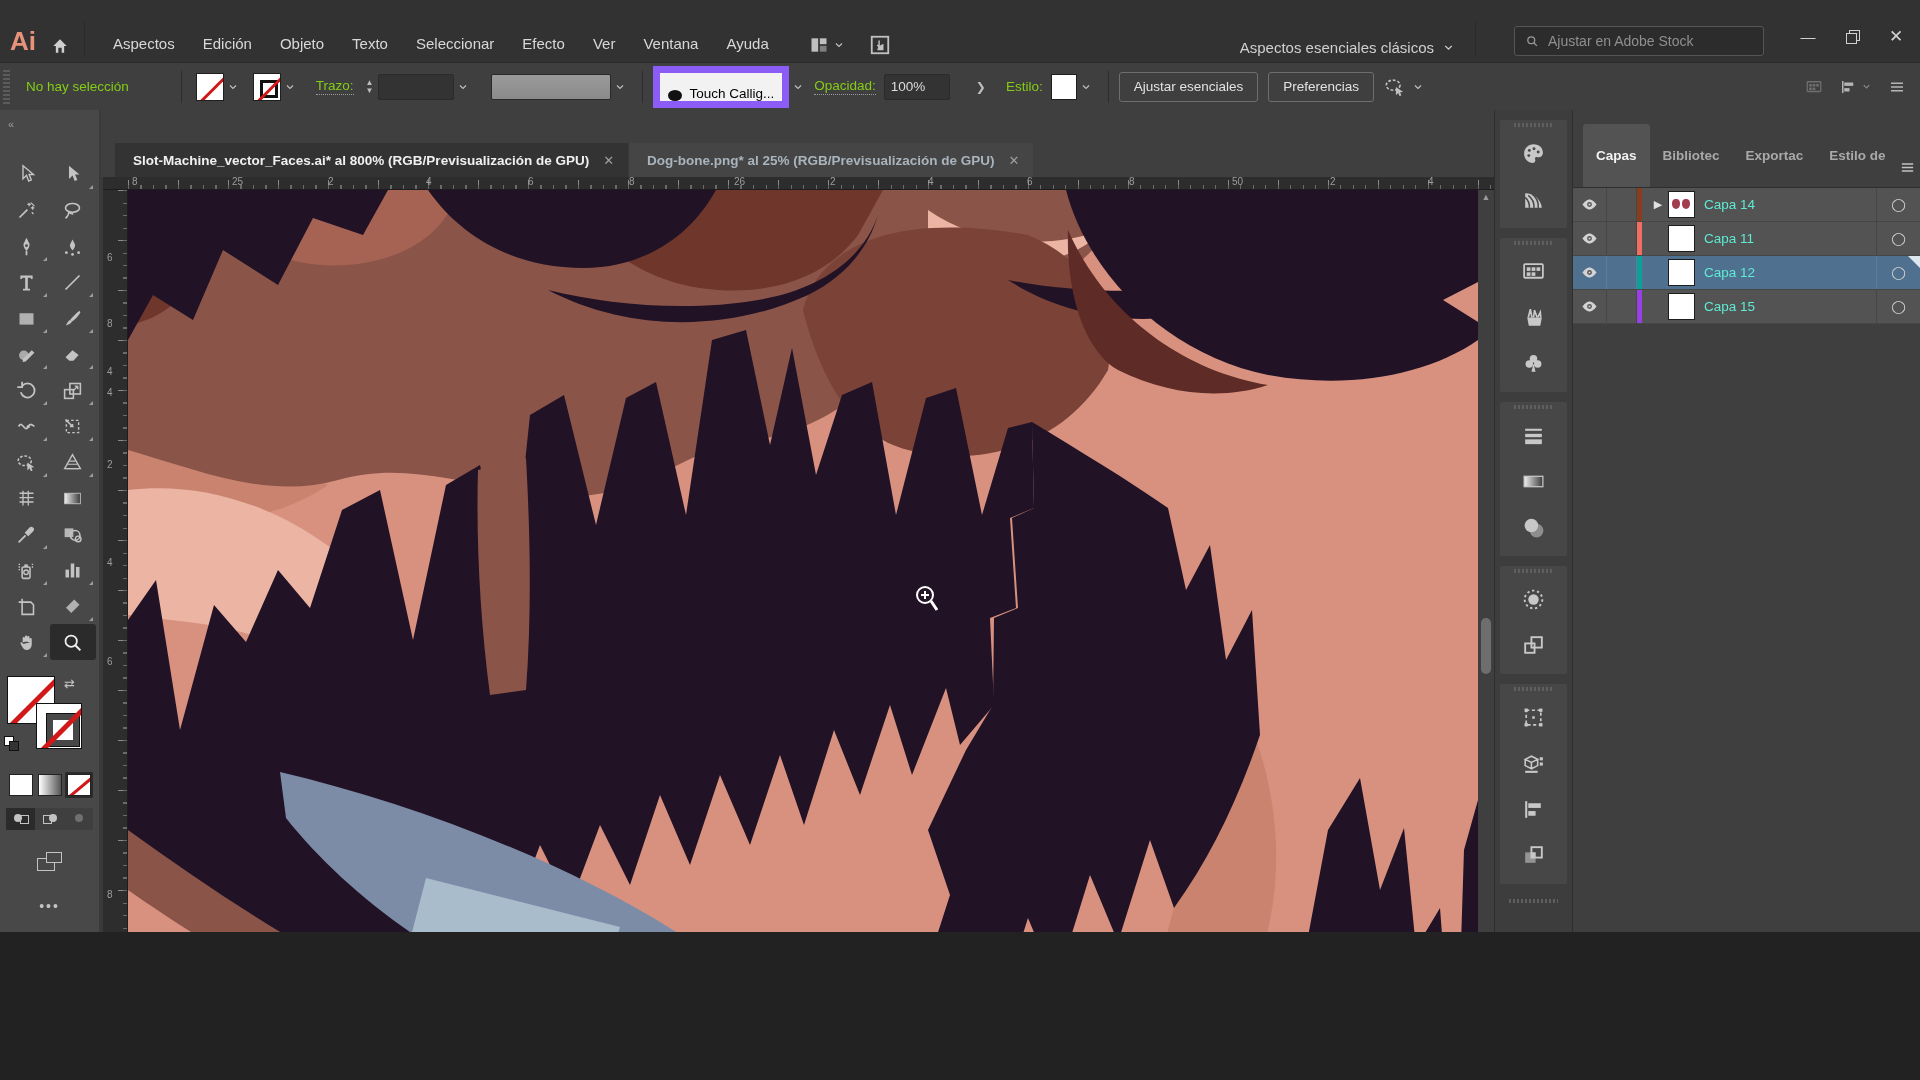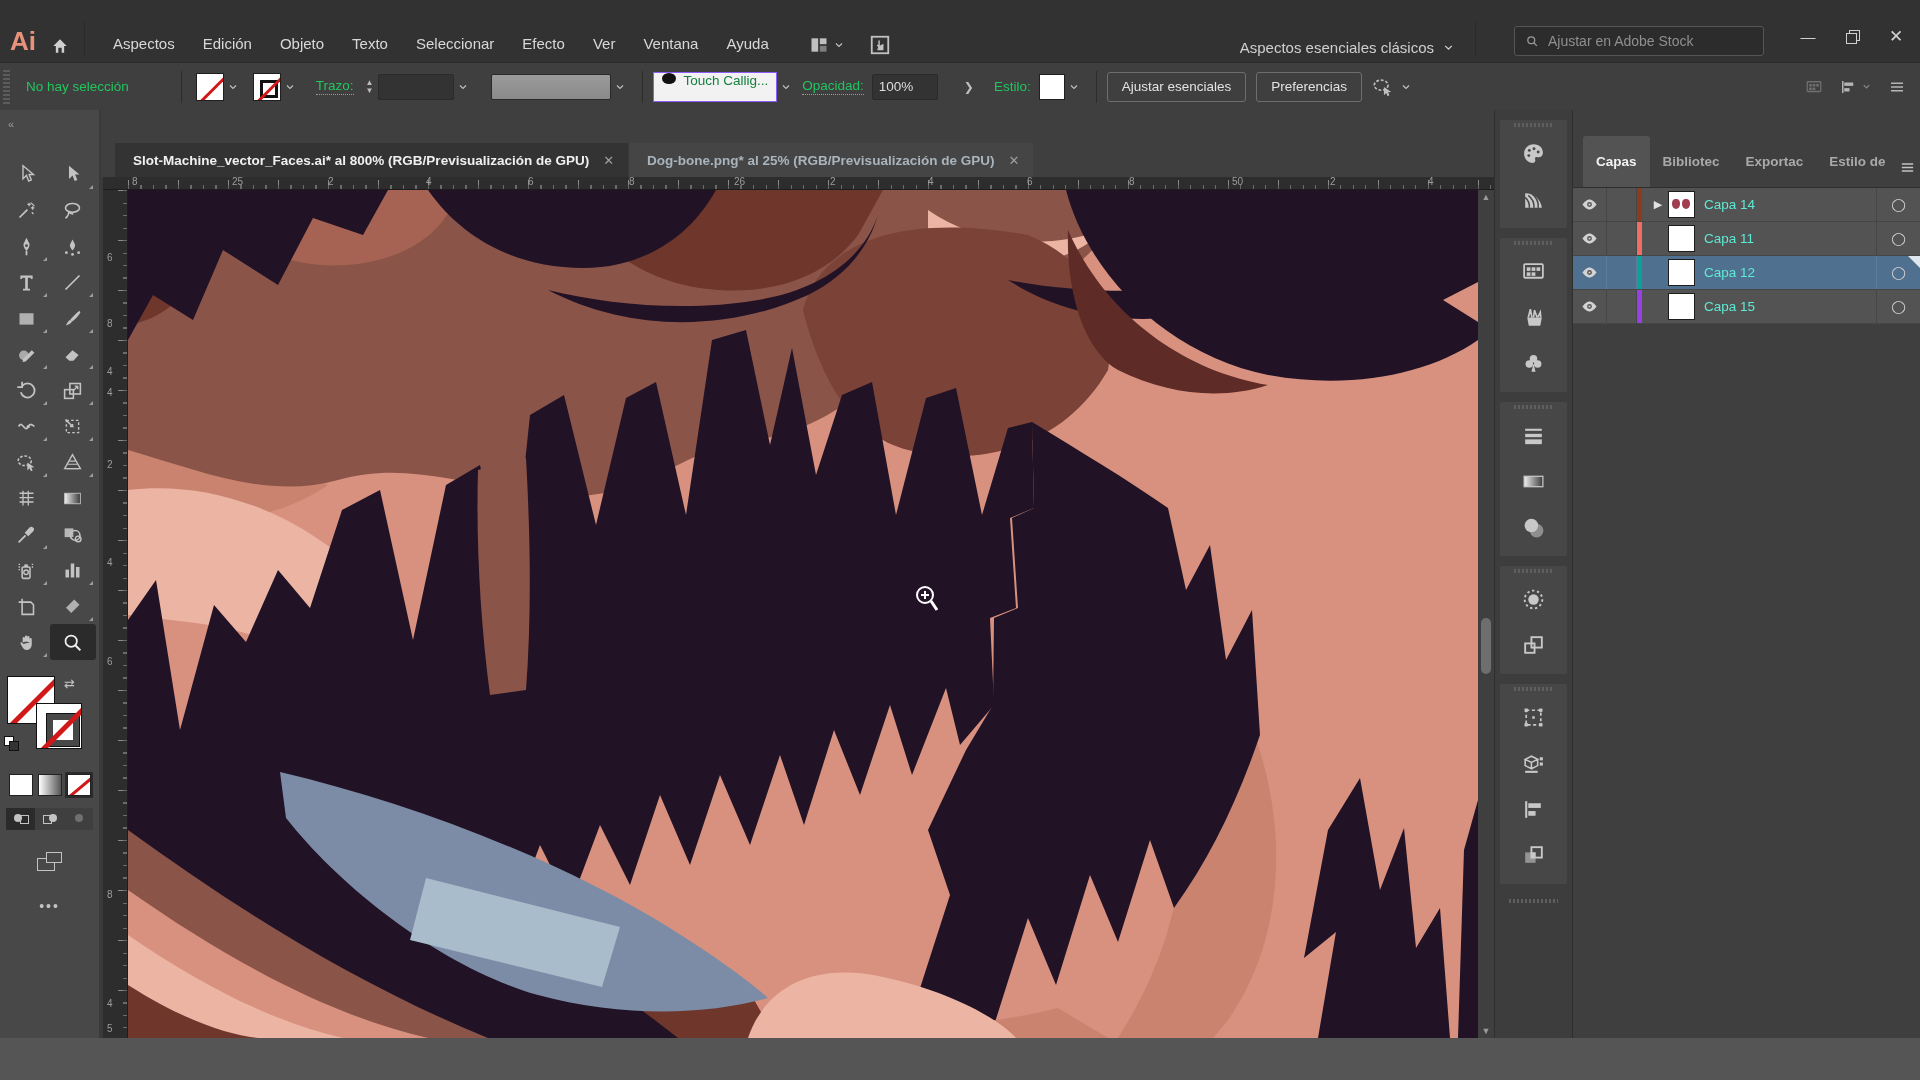--- a/index.html
+++ b/index.html
@@ -1,16 +1,16 @@
 <!DOCTYPE html>
 <html><head>
 <meta charset="utf-8">
 <style>
   html,body{margin:0;padding:0;background:#222;}
-  .app{position:relative;width:1920px;height:1080px;background:#3a3a3a;overflow:hidden;
+  .app{position:relative;width:1920px;height:932px;background:#3a3a3a;overflow:hidden;
        font-family:"Liberation Sans","DejaVu Sans",sans-serif;color:#d6d6d6;
        -webkit-font-smoothing:antialiased;}
   
   .menubar{position:absolute;left:0;top:0;width:1920px;height:62px;background:#323232;
            display:flex;align-items:flex-end;padding:0 0 6px 0;box-sizing:border-box;}
   .ai-logo{color:#e8927c;font-size:26px;font-weight:bold;margin:0 14px 0 10px;line-height:30px;}
   .home-btn{color:#cfcfcf;margin-right:14px;display:flex;align-items:center;}
   .mb-sep{width:1px;height:34px;background:#2a2a2a;margin-right:14px;}
   .menu-item{font-size:15px;color:#d8d8d8;padding:4px 14px;cursor:default;}
   .mb-icons{display:flex;align-items:center;gap:6px;margin-left:26px;color:#c0c0c0;}
@@ -21,31 +21,31 @@
   .winctl{display:flex;align-items:center;height:40px;margin:0 4px 0 14px;gap:4px;}
   .winbtn{width:40px;height:34px;display:flex;align-items:center;justify-content:center;color:#d0d0d0;font-size:15px;}
   .restore-glyph{position:relative;width:12px;height:12px;}
   .restore-glyph i{position:absolute;border:1.5px solid #d0d0d0;width:9px;height:9px;display:block;}
   .restore-glyph i:first-child{left:3px;top:0;}
   .restore-glyph i:last-child{left:0;top:3px;background:#323232;}
   
   .controlbar{position:absolute;left:0;top:62px;width:1920px;height:48px;background:#3f3f3f;
               border-top:1px solid #2b2b2b;display:flex;align-items:center;font-size:13.5px;box-sizing:border-box;}
   .grip{width:7px;height:34px;margin:0 8px 0 3px;background:repeating-linear-gradient(to bottom,#5c5c5c 0 2px,transparent 2px 4px);}
-  .cb-label{color:#22c55e;margin:0 8px;}
+  .cb-label{color:#84cc16;margin:0 8px;}
   .dotted-u{border-bottom:1px dotted #9a9a9a;padding-bottom:1px;}
   .swatch-none{width:26px;height:26px;background:#fff;border:1px solid #1f1f1f;position:relative;overflow:hidden;}
   .swatch-none::after{content:"";position:absolute;left:-4px;top:11px;width:46px;height:3px;background:#d01818;transform:rotate(-45deg);}
   .swatch-stroke::before{content:"";position:absolute;left:6px;top:6px;width:12px;height:12px;border:3px solid #111;}
   .chev{color:#bdbdbd;font-size:10px;margin:0 6px 0 3px;}
   .stepper{display:flex;flex-direction:column;gap:2px;color:#bdbdbd;font-size:8px;line-height:6px;margin:0 4px;}
   .field{height:26px;background:#333;border:1px solid #2a2a2a;border-radius:2px;display:flex;align-items:center;
          padding:0 6px;color:#dcdcdc;box-sizing:border-box;}
   .profile-dd{width:118px;height:24px;background:linear-gradient(#9a9a9a,#8a8a8a);border:1px solid #2a2a2a;border-radius:2px;}
-  .brush-dd{display:flex;align-items:flex-start;gap:8px;background:#f2f2f2;color:#15803d;height:28px;padding:0 8px;border:1px solid #8b5cf6;}
+  .brush-dd{display:flex;align-items:flex-end;gap:8px;background:#f2f2f2;color:#000000;height:28px;padding:0 8px;border:7px solid #8b5cf6;}
   .brush-dot{width:14px;height:11px;border-radius:50%;background:#111;}
   .cb-btn{border:1px solid #6e6e6e;border-radius:3px;height:30px;display:flex;align-items:center;
           padding:0 14px;color:#e2e2e2;margin-right:10px;background:transparent;font-size:13.5px;}
   .cb-sep{width:1px;height:32px;background:#2d2d2d;margin:0 10px;}
   .style-swatch{width:24px;height:24px;background:#fff;border:1px solid #1f1f1f;}
   .cb-right{margin-left:auto;display:flex;align-items:center;gap:16px;padding-right:14px;color:#b5b5b5;}
   
   .tabrow{position:absolute;left:0;top:110px;width:1494px;height:67px;background:#3f3f3f;display:flex;align-items:flex-end;}
   .doc-tab{height:34px;display:flex;align-items:center;gap:14px;padding:0 14px 0 18px;font-size:13.5px;
            box-sizing:border-box;white-space:nowrap;}
@@ -110,21 +110,21 @@
   .vscroll .thumb{position:absolute;left:3px;top:428px;width:10px;height:56px;background:#6e6e6e;border-radius:5px;}
   
   .dock{position:absolute;left:1494px;top:110px;width:78px;height:928px;background:#3d3d3d;border-left:1px solid #2e2e2e;box-sizing:border-box;}
   .dock-group{margin:10px 5px 0 5px;background:#474747;border-radius:2px;padding-bottom:6px;}
   .dock-handle{height:10px;margin:0 14px;background:repeating-linear-gradient(to right,#5f5f5f 0 2px,transparent 2px 4px);background-size:100% 4px;background-position:center;background-repeat:no-repeat;}
   .dock-item{height:46px;display:flex;align-items:center;justify-content:center;color:#c8c8c8;}
   .dock-item svg{width:25px;height:25px;}
   
   .lpanel{position:absolute;left:1572px;top:110px;width:348px;height:928px;background:#3f3f3f;border-left:1px solid #2e2e2e;box-sizing:border-box;}
   .lp-tabs{display:flex;align-items:flex-end;height:77px;padding-left:10px;font-size:13.5px;}
-  .lp-tab{padding:18px 13px;color:#a9a9a9;font-weight:bold;white-space:nowrap;}
+  .lp-tab{padding:24px 13px;color:#a9a9a9;font-weight:bold;white-space:nowrap;}
   .lp-tab.active{background:#535353;color:#f2f2f2;border-radius:3px 3px 0 0;}
   .lp-menu{margin-left:auto;color:#c3c3c3;padding:0 10px 8px 0;}
   .lp-rows{border-top:1px solid #2e2e2e;background:#535353;}
   .lrow{display:flex;align-items:center;height:33px;border-bottom:1px solid #464646;background:#535353;position:relative;}
   .lrow.selected{background:#50708f;}
   .lrow.selected::after{content:"";position:absolute;right:0;top:0;border-left:12px solid transparent;border-top:12px solid #dfe7ee;}
   .l-eye{width:34px;display:flex;justify-content:center;color:#d3d3d3;border-right:1px solid #464646;height:100%;align-items:center;box-sizing:border-box;}
   .l-gap{width:30px;height:100%;border-right:1px solid #464646;box-sizing:border-box;}
   .l-color{width:5px;height:33px;margin-right:6px;}
   .l-chev{width:20px;color:#e2e2e2;font-size:11px;text-align:center;}

